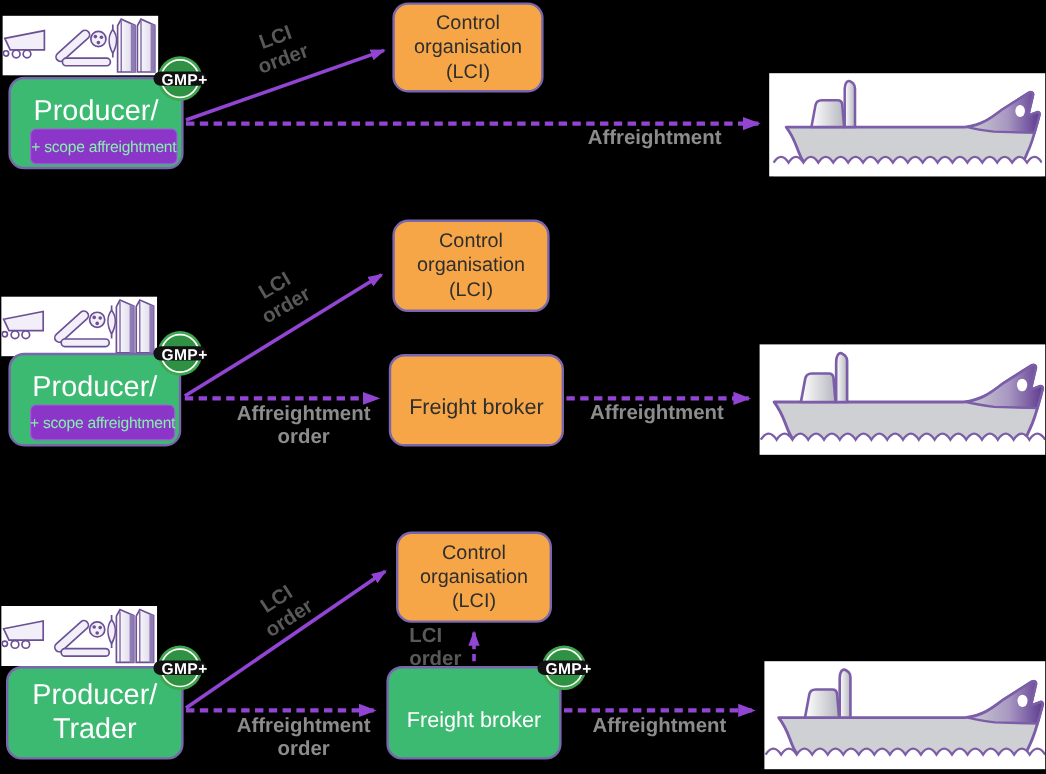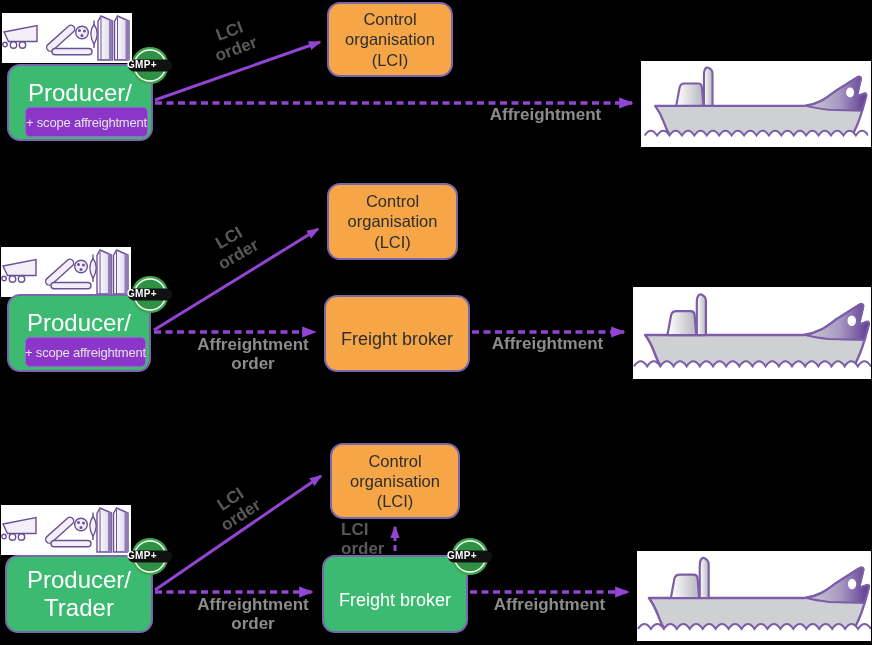--- a/index.html
+++ b/index.html
@@ -6,38 +6,38 @@
   .canvas{position:relative;width:872px;height:645px;background:#000;
           font-family:"Liberation Sans",sans-serif;overflow:hidden;}
   .scenario{display:contents;}
   .box{position:absolute;box-sizing:border-box;border:2.5px solid #7A66AD;border-radius:13px;
        display:flex;align-items:center;justify-content:center;text-align:center;}
   .green{background:#3CBA72;color:#ffffff;}
   .orange{background:#F6A647;color:#2e2e2e;}
   .producer-label{font-size:24px;}
   .with-scope{flex-direction:column;justify-content:flex-start;padding-top:13px;}
   .scope{position:absolute;left:16px;right:3px;top:41px;height:30px;background:#8B35C9;
-         border:1.5px solid #A35BDC;border-radius:5px;color:#e5e5e5;font-size:13px;
+         border:1.5px solid #A35BDC;border-radius:5px;color:#86efac;font-size:13px;
          letter-spacing:-0.2px;display:flex;align-items:center;justify-content:center;
          white-space:nowrap;box-sizing:border-box;}
   .ctl-label{font-size:16.5px;line-height:1.22;padding:0 6px;}
   .broker-label{font-size:18px;margin-top:12px;}
   .lbl{position:absolute;font-weight:600;line-height:1.1;}
   .lbl-a{color:#8C8C8C;font-size:17px;text-align:center;}
   .lbl-l{color:#595959;font-size:17px;text-align:center;}
   .lbl-left{text-align:left;}
   .rot20{transform:rotate(-20deg);}
   .rot30{transform:rotate(-30deg);}
   .rot33{transform:rotate(-33deg);}
   .icon-frame{position:absolute;width:130px;height:50px;}
   .ship{position:absolute;background:#ffffff;}
   .badge{position:absolute;width:46px;height:39px;}
   .badge svg{position:absolute;left:0;top:0;}
-  .badge span{position:absolute;left:0;top:13px;width:100%;text-align:left;color:#fff;
-              font-weight:bold;font-size:10px;letter-spacing:.3px;}
+  .badge span{position:absolute;left:0;top:13px;width:100%;text-align:right;color:#fff;
+              font-weight:bold;font-size:13px;letter-spacing:.3px;}
   .arrow-layer{position:absolute;left:0;top:0;pointer-events:none;}
   svg{display:block;}
 </style>
 </head>
 <body>
 
 <div class="canvas">
 
   
   <svg width="0" height="0" style="position:absolute" aria-hidden="true">

